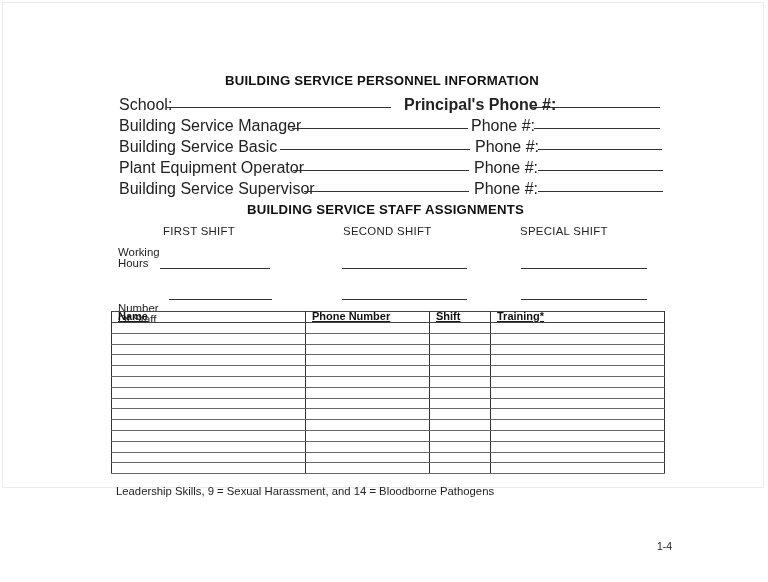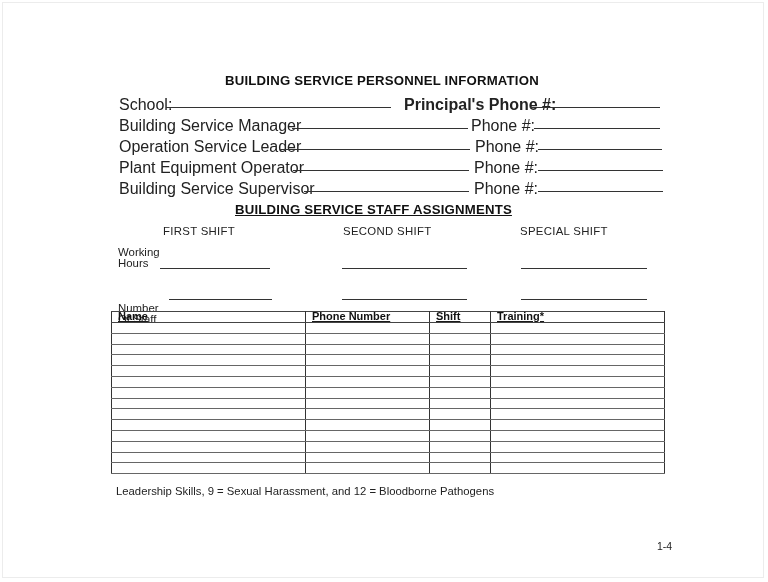--- a/index.html
+++ b/index.html
@@ -1,21 +1,21 @@
 <!DOCTYPE html>
 <html><head>
 <meta charset="utf-8">
 <style>
   html, body { margin: 0; padding: 0; }
   body {
     width: 768px; height: 582px; background: #ffffff; position: relative;
     overflow: hidden; font-family: "Liberation Sans", sans-serif; color: #1a1a1a;
   }
   .page {
-    position: absolute; left: 2px; top: 2px; width: 762px; height: 576px;
+    position: absolute; left: 2px; top: 2px; width: 762px; height: 486px;
     border: 1px solid #ececec; background: #fff; box-sizing: border-box;
   }
   .abs { position: absolute; white-space: nowrap; }
   .title {
     font-weight: bold; font-size: 13.2px; letter-spacing: 0.2px; color: #111;
   }
   .lbl { font-size: 16px; color: #222; }
   .uline { position: absolute; height: 0; border-bottom: 1px solid #333; }
   .shift-h { font-size: 11.4px; color: #222; letter-spacing: 0.3px; }
   .two { line-height: 11px; font-size: 11.4px; color: #222; white-space: normal; }
@@ -43,36 +43,36 @@
   <div class="abs lbl" style="left:116px; top:93px;">School:</div>
   <div class="uline" style="left:163px; top:104px; width:225px;"></div>
   <div class="abs lbl" style="left:401px; top:93px;font-weight:bold;">Principal's Phone #:</div>
   <div class="uline" style="left:527px; top:104px; width:130px;"></div>
 
   <div class="abs lbl" style="left:116px; top:114px;">Building Service Manager</div>
   <div class="uline" style="left:289px; top:125px; width:176px;"></div>
   <div class="abs lbl" style="left:468px; top:114px;">Phone #:</div>
   <div class="uline" style="left:531px; top:125px; width:126px;"></div>
 
-  <div class="abs lbl" style="left:116px; top:135px;">Operation Service Leader</div>
+  <div class="abs lbl" style="left:116px; top:135px;">Building Service Basic</div>
   <div class="uline" style="left:277px; top:146px; width:190px;"></div>
   <div class="abs lbl" style="left:472px; top:135px;">Phone #:</div>
   <div class="uline" style="left:535px; top:146px; width:124px;"></div>
 
   <div class="abs lbl" style="left:116px; top:156px;">Plant Equipment Operator</div>
   <div class="uline" style="left:290px; top:167px; width:176px;"></div>
   <div class="abs lbl" style="left:471px; top:156px;">Phone #:</div>
   <div class="uline" style="left:535px; top:167px; width:125px;"></div>
 
   <div class="abs lbl" style="left:116px; top:177px;">Building Service Supervisor</div>
   <div class="uline" style="left:301px; top:188px; width:165px;"></div>
   <div class="abs lbl" style="left:471px; top:177px;">Phone #:</div>
   <div class="uline" style="left:535px; top:188px; width:125px;"></div>
 
-  <div class="abs title" style="left:232px; top:199px;text-decoration:underline;">BUILDING SERVICE STAFF ASSIGNMENTS</div>
+  <div class="abs title" style="left:244px; top:199px;">BUILDING SERVICE STAFF ASSIGNMENTS</div>
 
   <div class="abs shift-h" style="left:160px; top:222px;">FIRST SHIFT</div>
   <div class="abs shift-h" style="left:340px; top:222px;">SECOND SHIFT</div>
   <div class="abs shift-h" style="left:517px; top:222px;">SPECIAL SHIFT</div>
 
   <div class="abs two" style="left:115px; top:244px;">
     <div>Working</div>
     <div>Hours</div>
   </div>
   <div class="uline" style="left:157px; top:265px; width:110px;"></div>
@@ -184,17 +184,17 @@
       <tr>
           <td></td>
           <td></td>
           <td></td>
           <td></td>
         </tr>
     </tbody>
   </table>
 
   <div class="abs foot" style="left:113px; top:483px;">
-    <div>Leadership Skills, 9 = Sexual Harassment, and 12 = Bloodborne Pathogens</div>
+    <div>Leadership Skills, 9 = Sexual Harassment, and 14 = Bloodborne Pathogens</div>
   </div>
 
   <div class="abs pgnum" style="left:654px; top:537px;">1-4</div>
 </div>
 
 </body></html>

